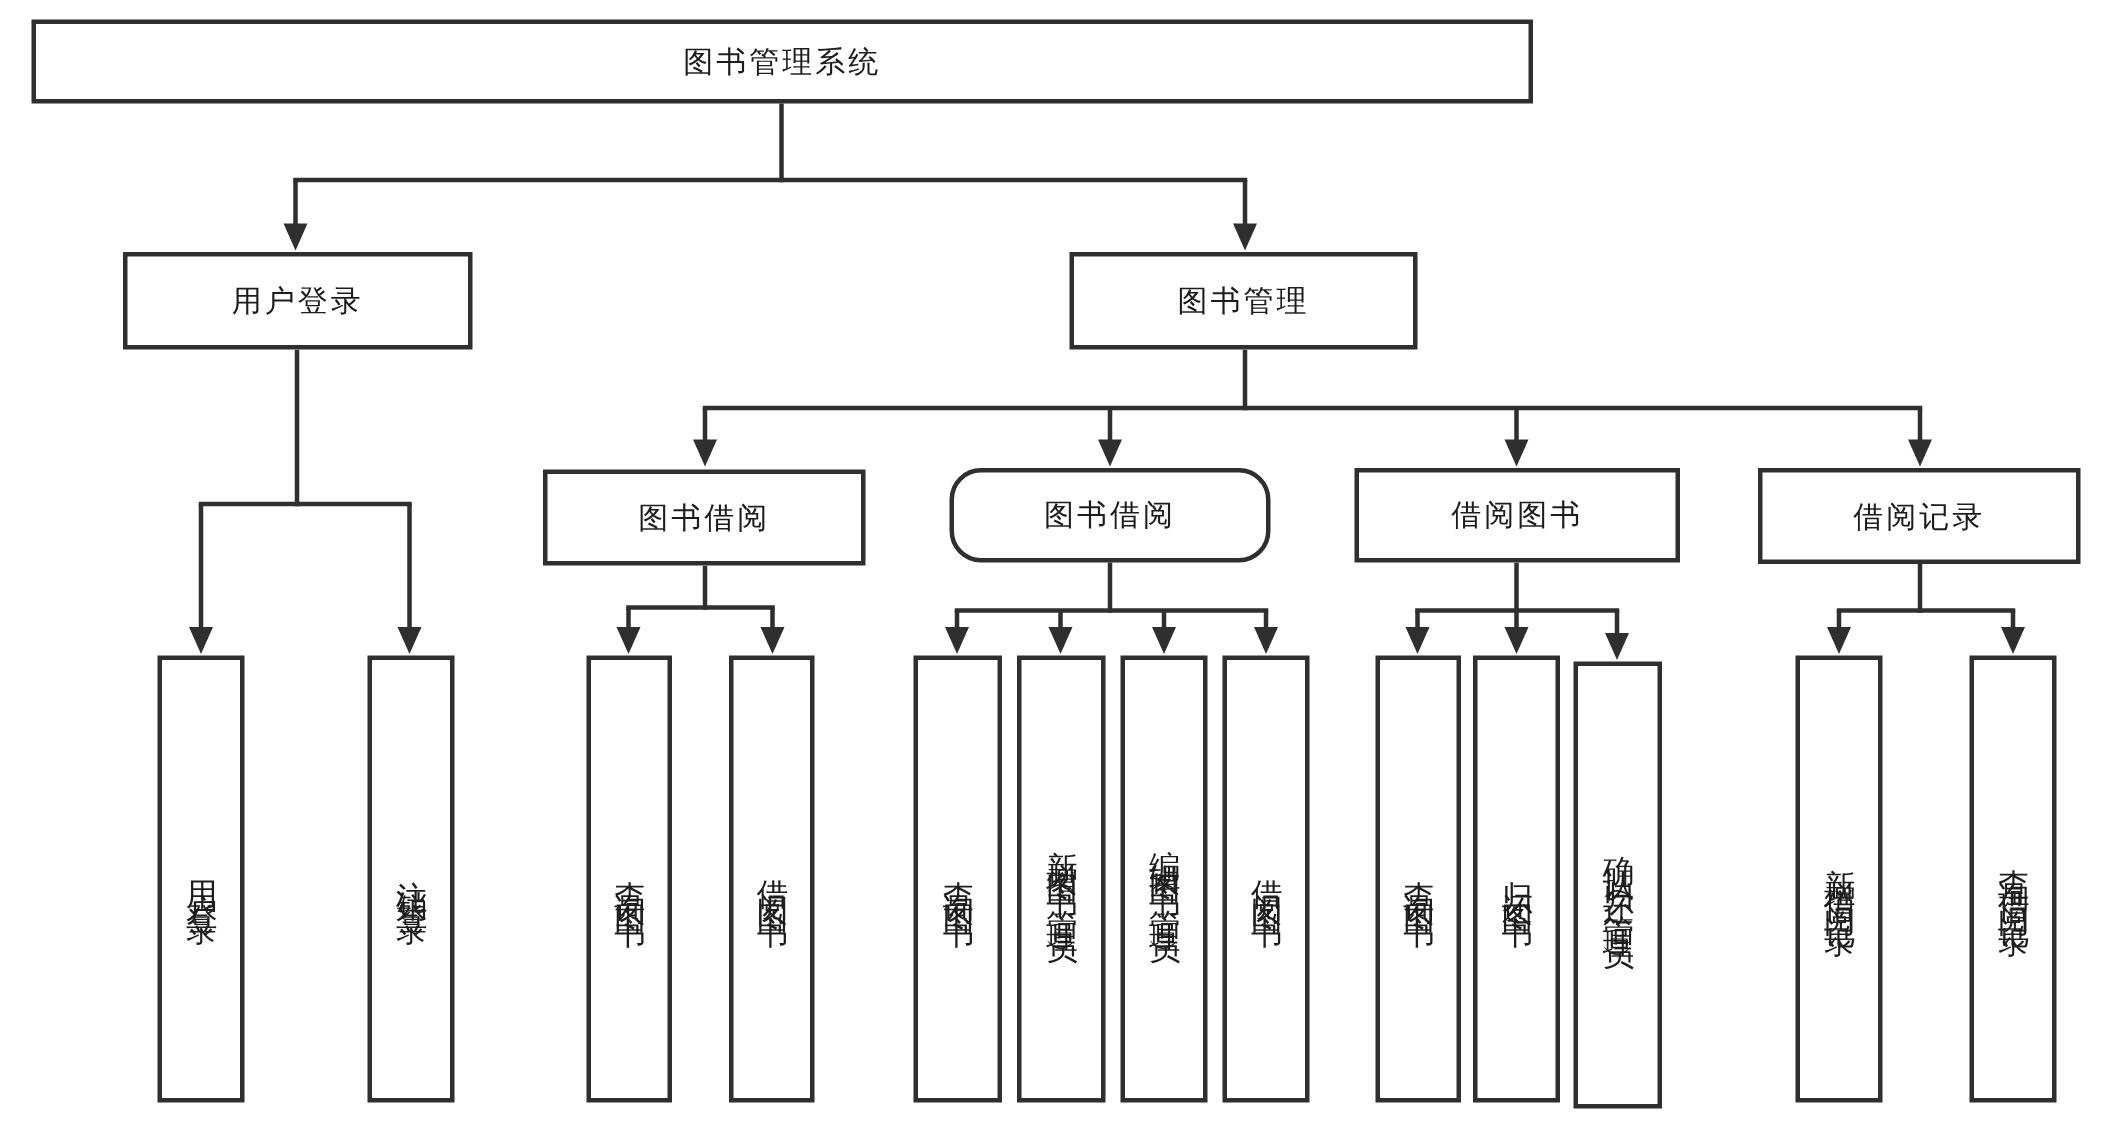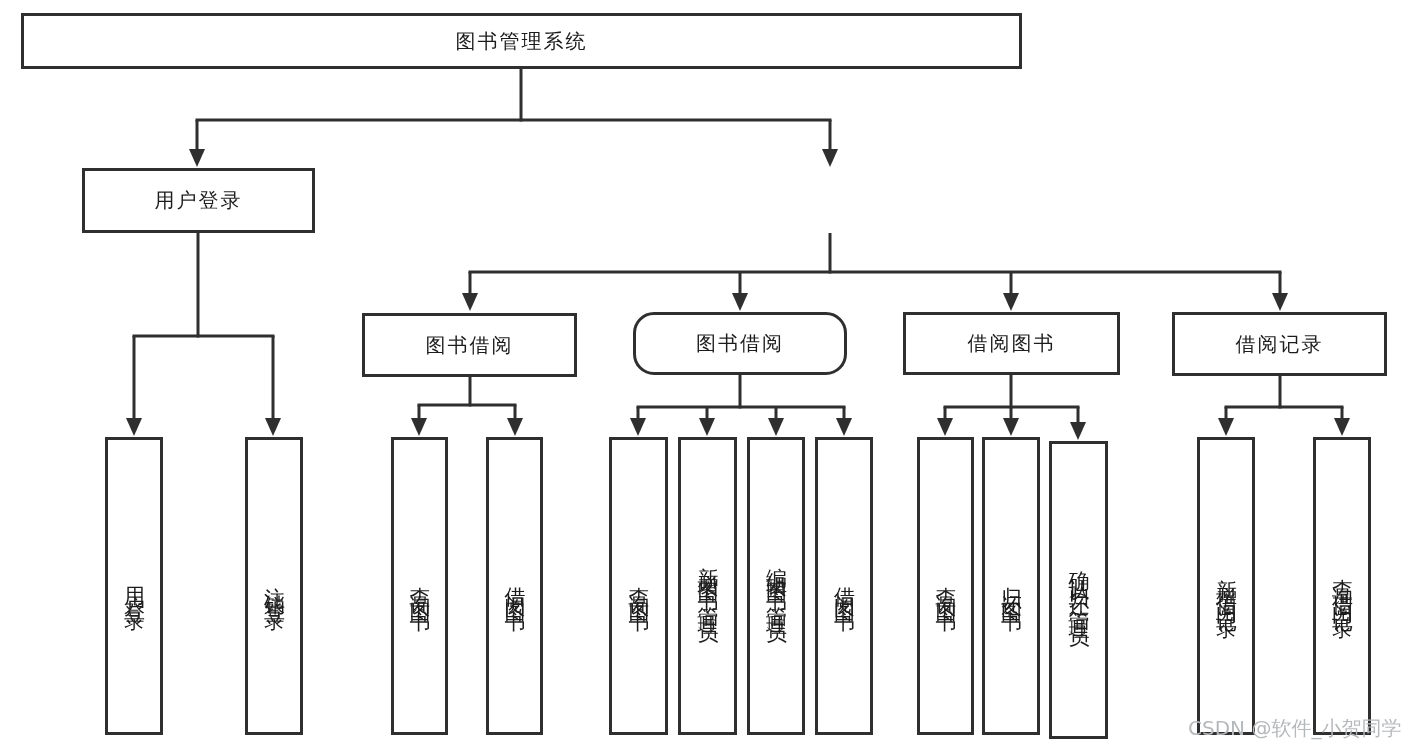--- a/index.html
+++ b/index.html
@@ -128,20 +128,23 @@
     </g>
   </svg>
 
   <div class="box hbox" style="left:21px; top:13px; width:1001px; height:56px;">
     <span>图书管理系统</span>
   </div>
 
   <div class="box hbox" style="left:82px; top:168px; width:233px; height:65px;">
     <span>用户登录</span>
   </div>
+  <div class="box hbox" style="left:713px; top:168px; width:232px; height:65px;">
+    <span>图书管理</span>
+  </div>
 
   <div class="box hbox" style="left:362px; top:313px; width:215px; height:64px;">
     <span>图书借阅</span>
   </div>
   <div class="box hbox" style="left:633px; top:312px; width:214px; height:63px;border-radius:21px;">
     <span>图书借阅</span>
   </div>
   <div class="box hbox" style="left:903px; top:312px; width:217px; height:63px;">
     <span>借阅图书</span>
   </div>
@@ -186,15 +189,14 @@
     <span class="vtext">确认归还（管理员）</span>
   </div>
 
   <div class="box vbox" style="left:1197px; top:437px; width:58px; height:298px;">
     <span class="vtext">新增借阅记录</span>
   </div>
   <div class="box vbox" style="left:1313px; top:437px; width:58px; height:298px;">
     <span class="vtext">查询借阅记录</span>
   </div>
 
-  <div class="watermark">CSDN @软件_小贺同学</div>
 
 </div>
 
 </body></html>

